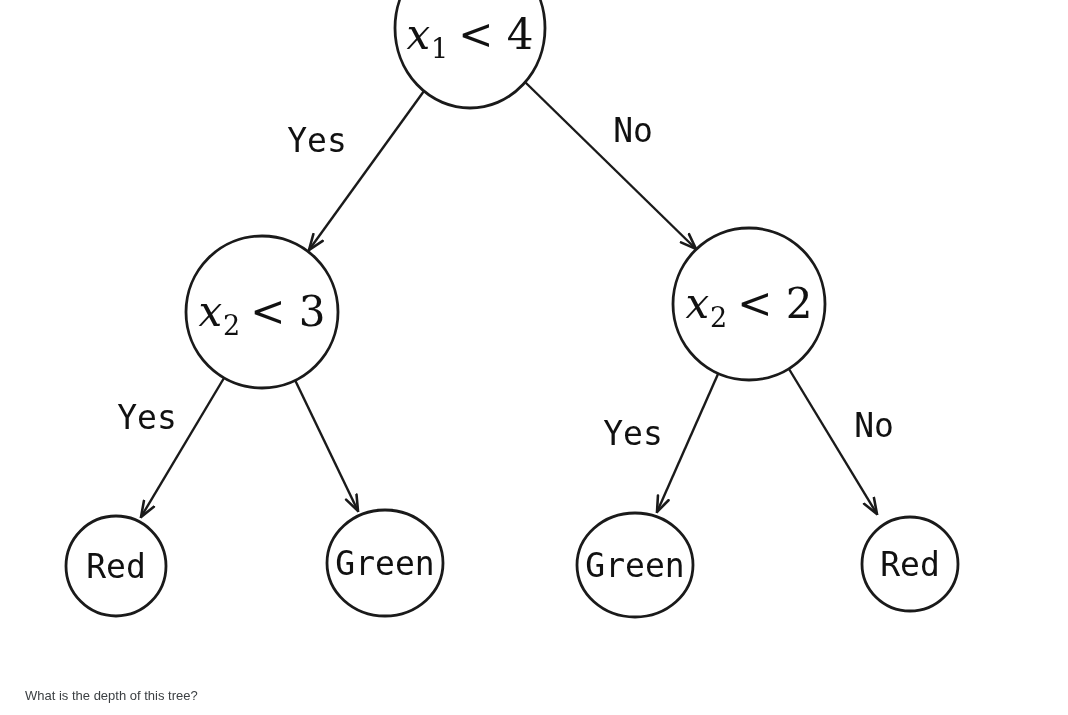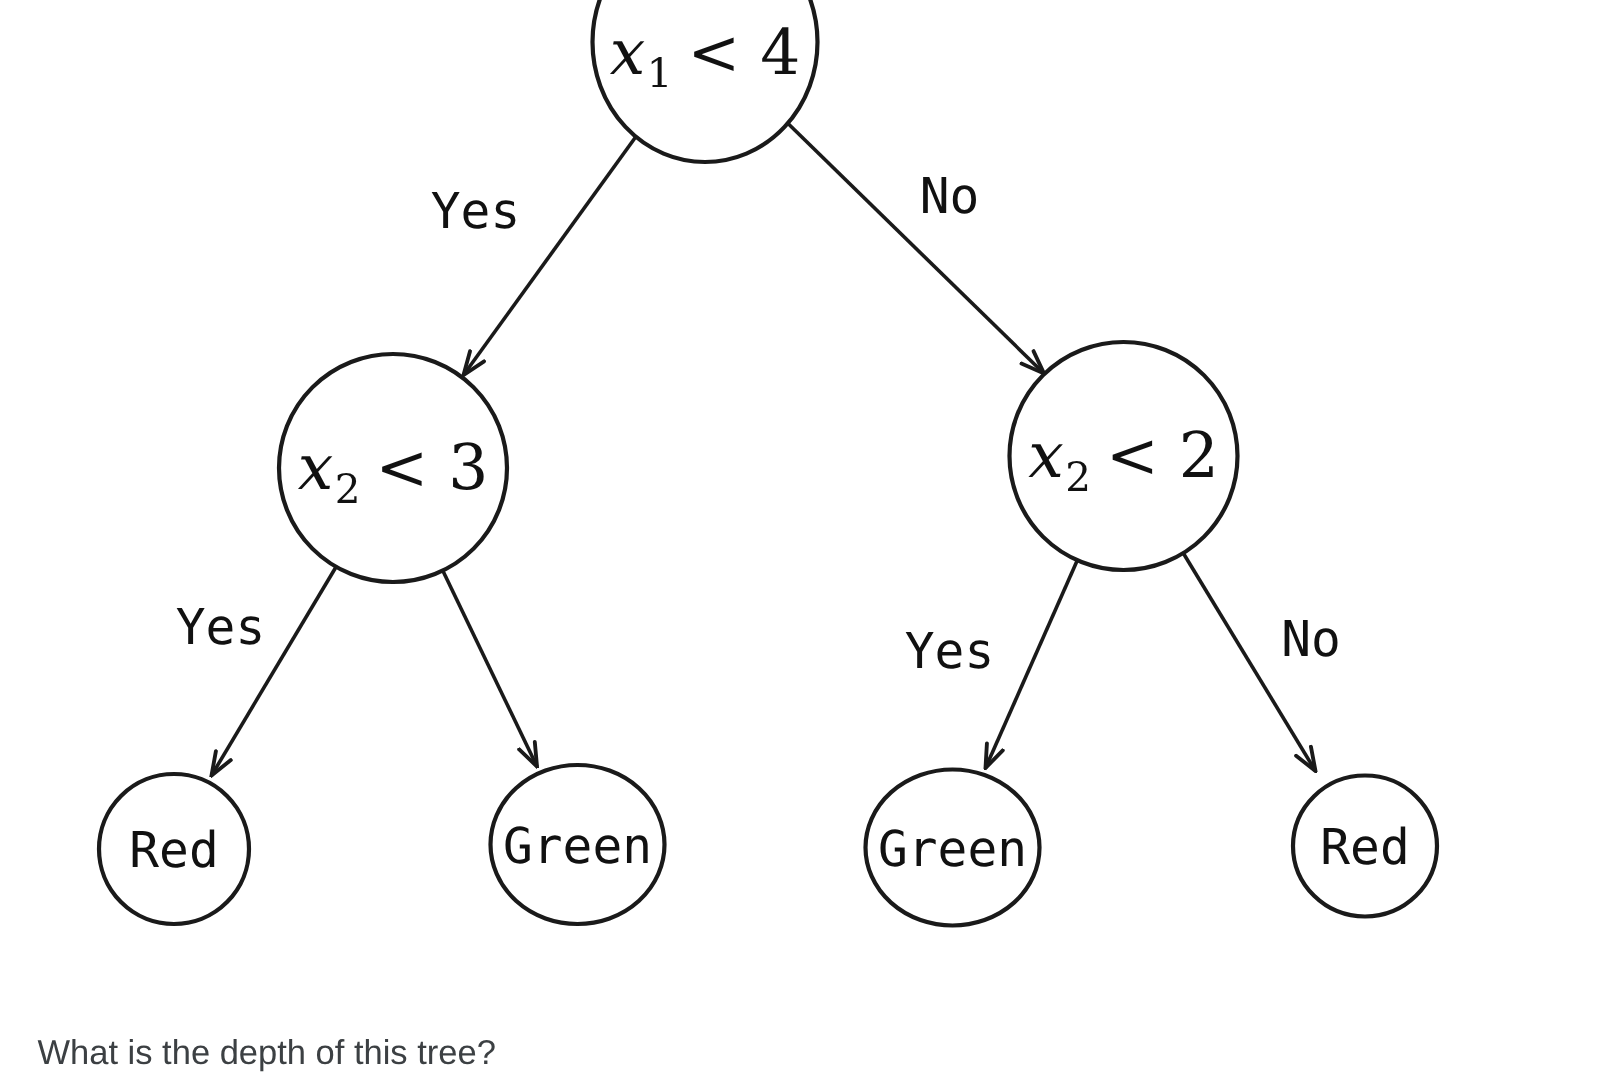--- a/index.html
+++ b/index.html
@@ -46,21 +46,21 @@
   .mono-label {
     font-family: "DejaVu Sans Mono", monospace;
     font-size: 33px;
     fill: var(--text, #111111);
   }
   .question {
     position: absolute;
     left: 25px;
     top: 688px;
     font-family: "Liberation Sans", sans-serif;
-    font-size: 23px;
+    font-size: 13px;
     color: var(--question_text, #3c4043);
     white-space: nowrap;
   }
 </style>
 </head>
 <body>
 
 <div class="stage">
   <svg width="1068" height="715" viewBox="0 0 1068 715">
     <defs>

